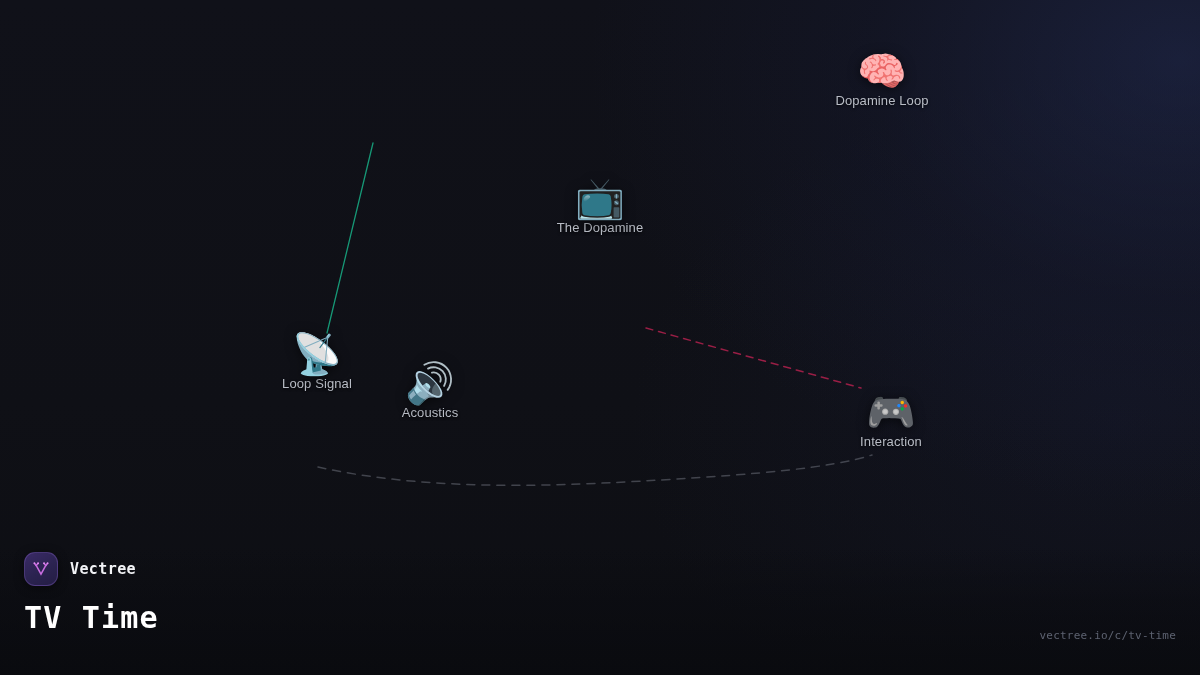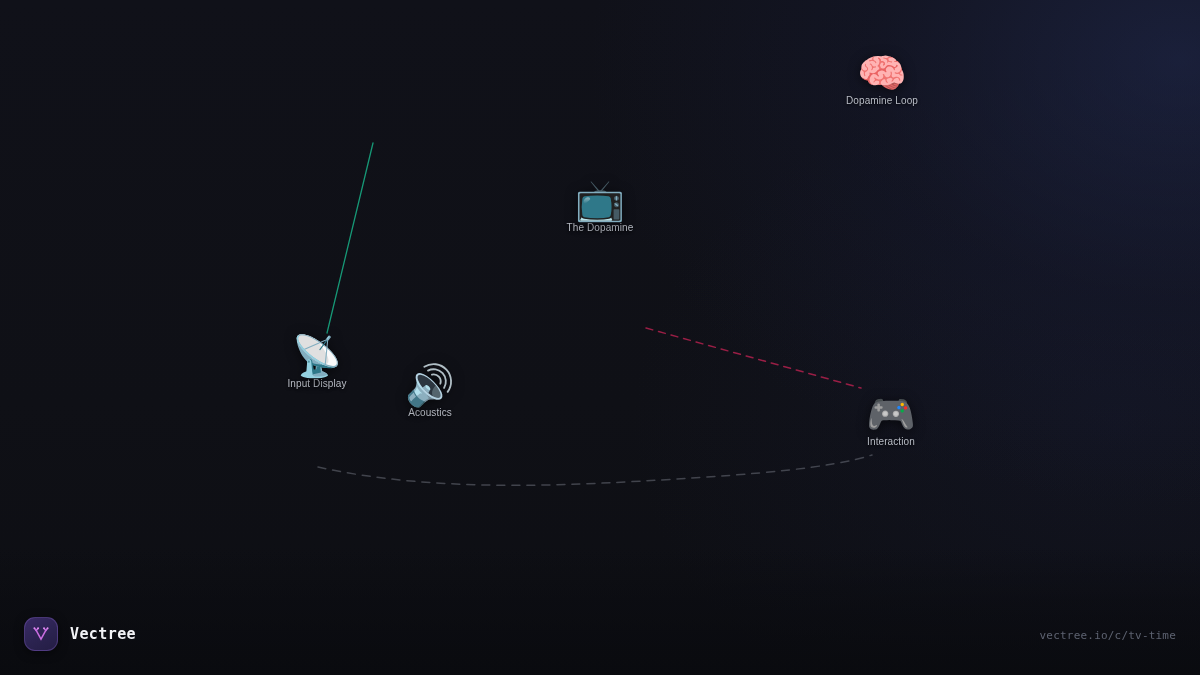--- a/index.html
+++ b/index.html
@@ -33,31 +33,31 @@
     user-select:none;
     cursor:pointer;
   }
   .node-icon {
     font-size:40px;
     line-height:44px;
     text-align:center;
     filter:drop-shadow(0 2px 6px rgba(0,0,0,0.55));
   }
   .node-label {
-    font-size:10px;
+    font-size:13px;
     color:#b9bdc6;
     white-space:nowrap;
     letter-spacing:0.1px;
     text-shadow:0 1px 3px rgba(0,0,0,0.8);
   }
 
   
   #brand {
     position:absolute;
-    left:24px; bottom:24px;
+    left:24px; bottom:40px;
     display:flex; flex-direction:column; gap:15px;
   }
   #brand-row { display:flex; align-items:center; gap:12px; }
   #brand-logo {
     width:34px; height:34px;
     border-radius:11px;
     background:linear-gradient(150deg,#3a2a66 0%, #2b2350 55%, #241d44 100%);
     border:1px solid rgba(150,110,220,0.30);
     display:flex; align-items:center; justify-content:center;
     box-shadow:0 2px 10px rgba(0,0,0,0.5);
@@ -101,21 +101,21 @@
     <div class="node-label">Dopamine Loop</div>
   </div>
 
   <div class="node" style="left:600px; top:205px;">
     <div class="node-icon">📺</div>
     <div class="node-label">The Dopamine</div>
   </div>
 
   <div class="node" style="left:317px; top:361px;">
     <div class="node-icon">📡</div>
-    <div class="node-label">Input Display</div>
+    <div class="node-label">Loop Signal</div>
   </div>
 
   <div class="node" style="left:430px; top:390px;">
     <div class="node-icon">🔊</div>
     <div class="node-label">Acoustics</div>
   </div>
 
   <div class="node" style="left:891px; top:419px;">
     <div class="node-icon">🎮</div>
     <div class="node-label">Interaction</div>
@@ -137,17 +137,18 @@
           <g fill="#e08bf2">
             <circle cx="3.4" cy="4.3" r="0.95"></circle>
             <circle cx="7.1" cy="4.3" r="0.95"></circle>
             <circle cx="13.0" cy="4.3" r="0.95"></circle>
             <circle cx="16.6" cy="4.3" r="0.95"></circle>
           </g>
         </svg>
       </div>
       <div id="brand-name">Vectree</div>
     </div>
+    <div id="board-title">TV Time</div>
   </div>
 
   <div id="share-url">vectree.io/c/tv-time</div>
 
 </div>
 
 </body></html>

